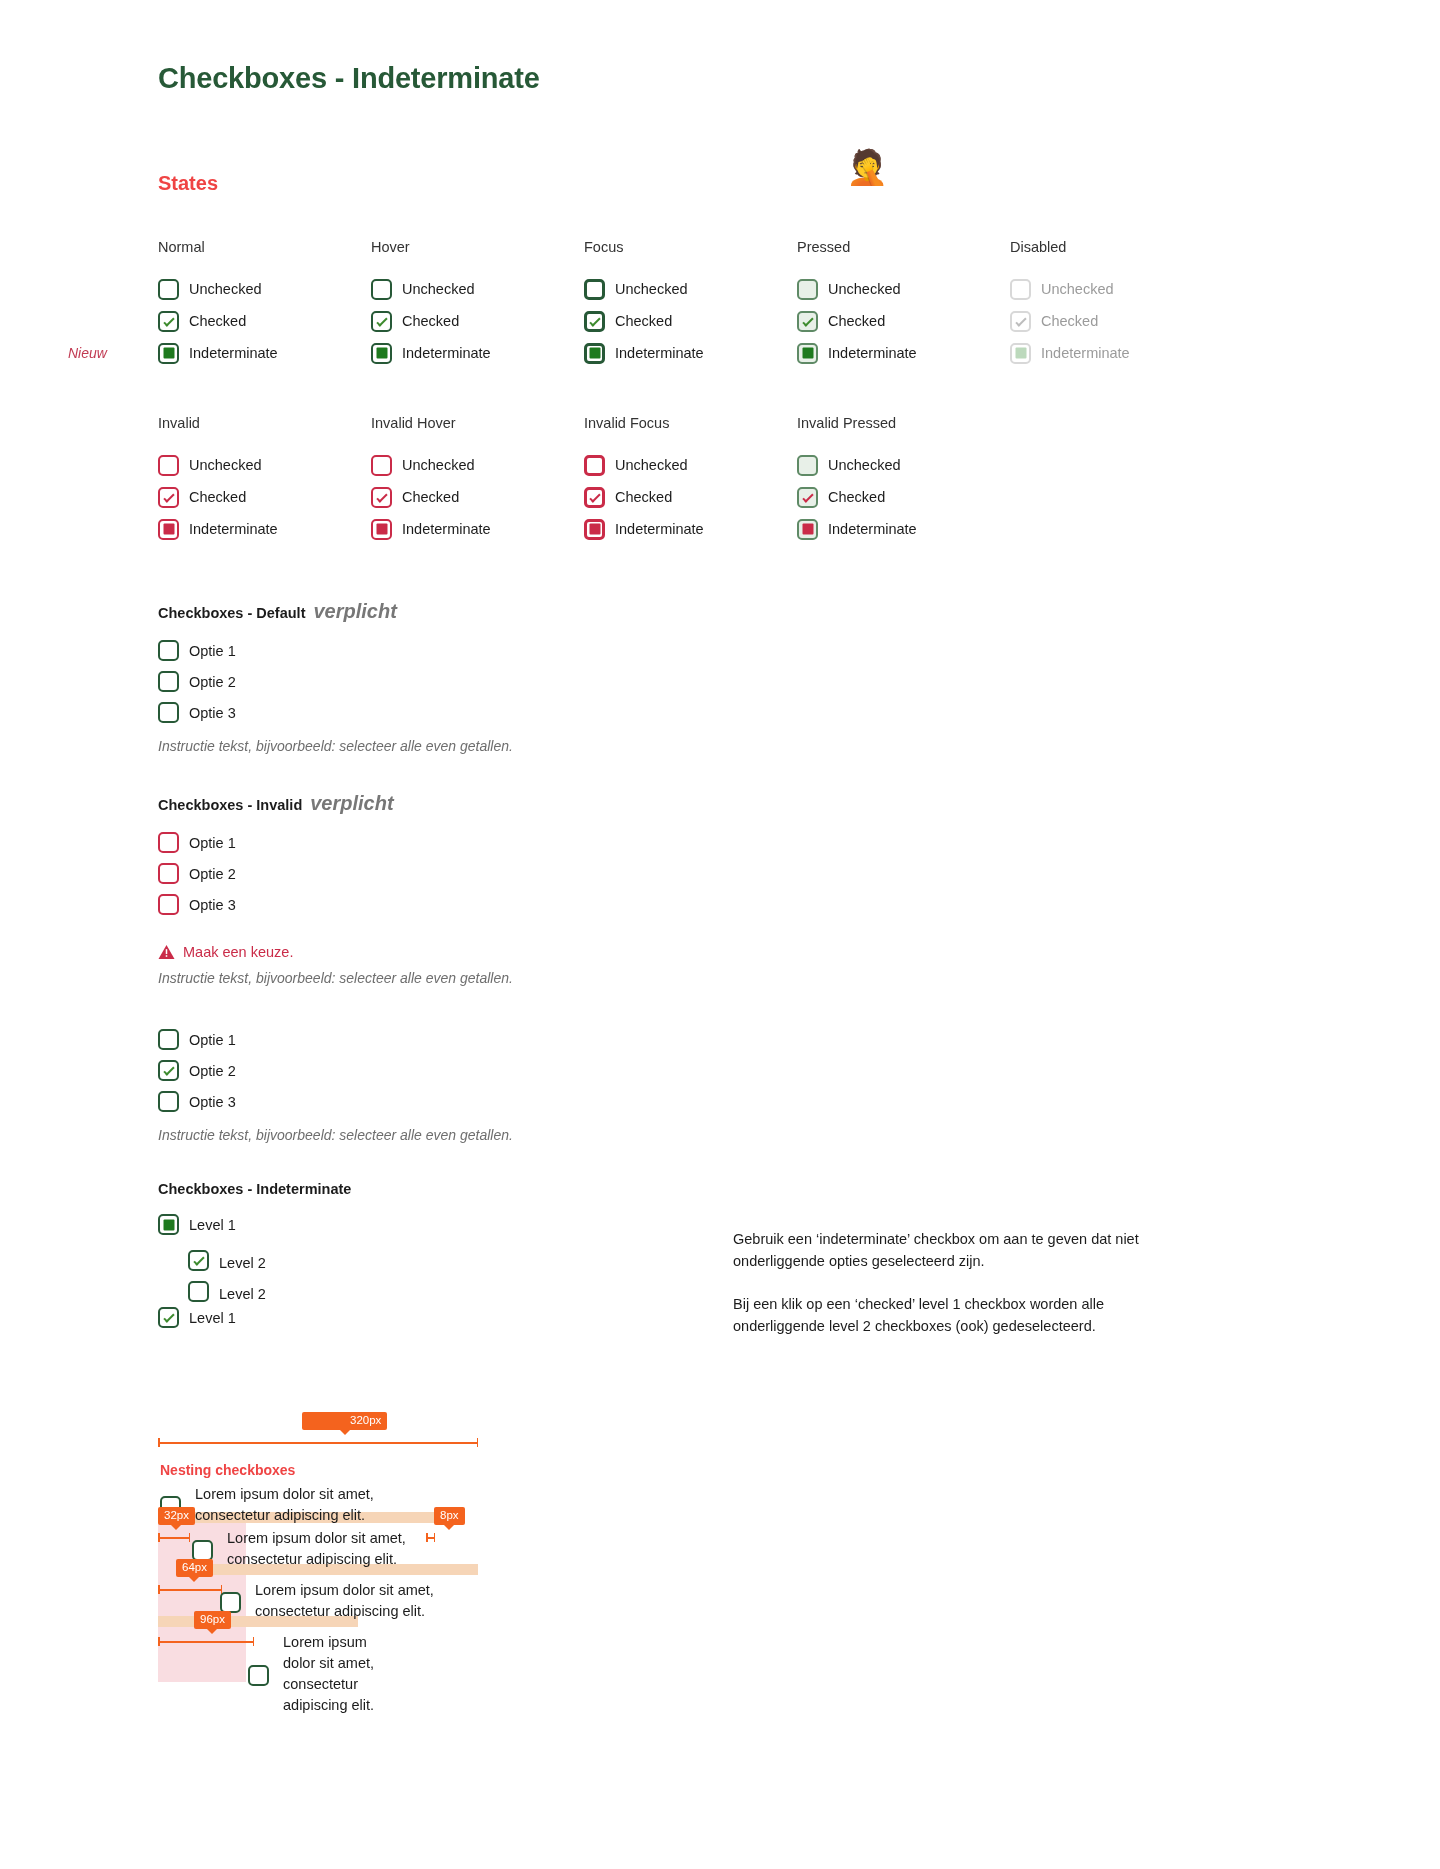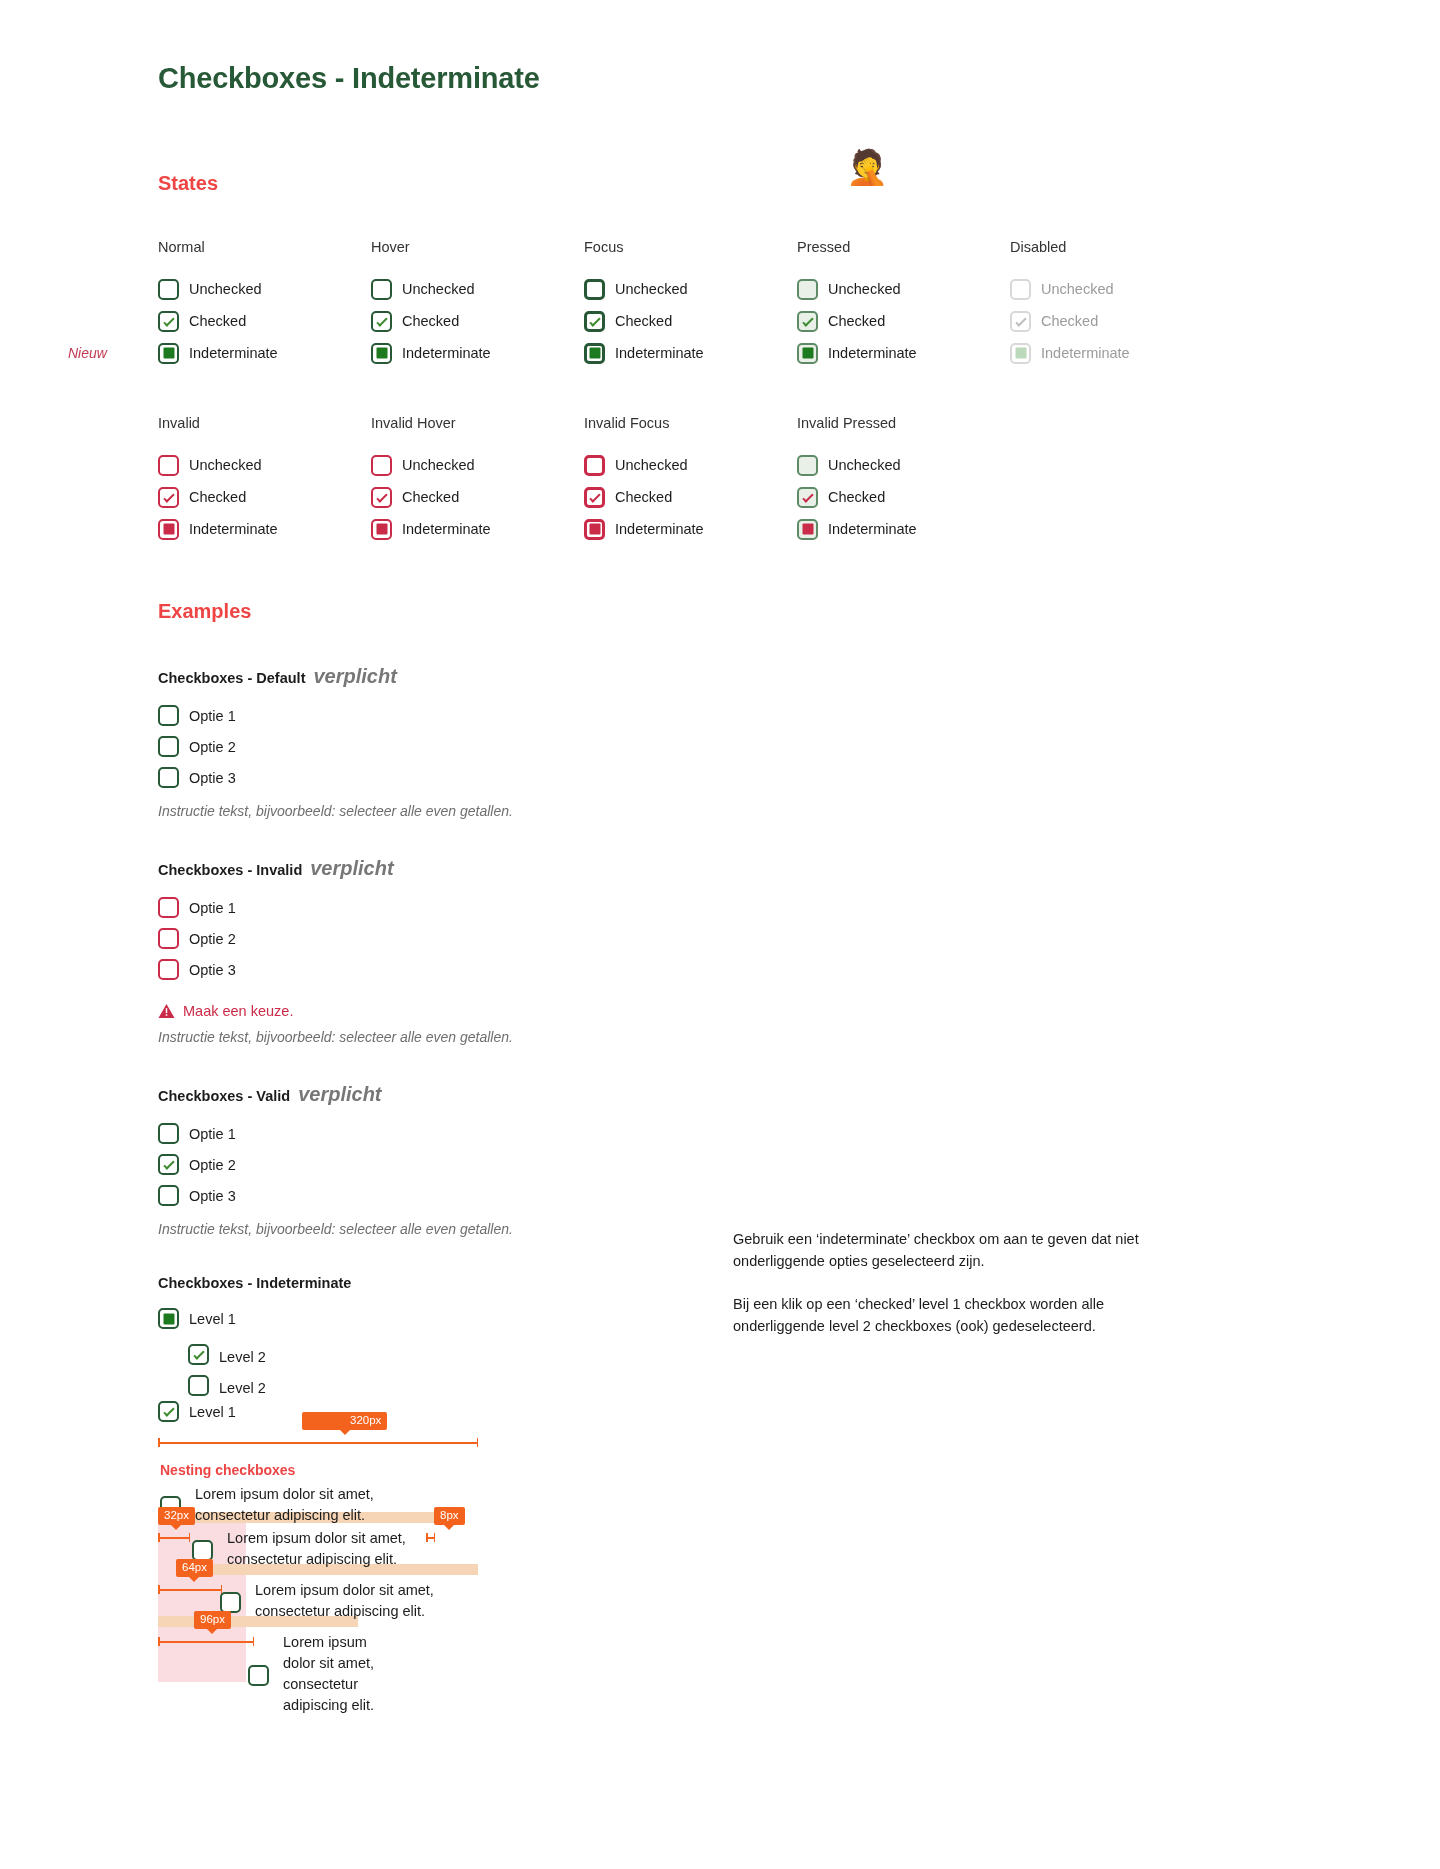--- a/index.html
+++ b/index.html
@@ -131,21 +131,21 @@
   .ex-row { display: flex; align-items: center; gap: 10px; height: 31px; }
   .ex-row .cb-label { font-size: 14.5px; }
   .ex-note {
     font-size: 14px;
     font-style: italic;
     color: #6e6e6e;
     margin-top: 10px;
   }
   .err-line {
     display: flex; align-items: center; gap: 8px;
-    margin-top: 18px; margin-bottom: 2px;
+    margin-top: 24px; margin-bottom: 2px;
   }
   .err-text { font-size: 14.5px; color: #ca2b48; }
   .warn-ico { width: 17px; height: 16px; display: block; }
 
   
   .lvl2 { margin-left: 30px; align-items: flex-end; }
 
   
   .desc-col {
     position: absolute;
@@ -414,21 +414,20 @@
           <span class="cb invalid-pressed">
               <i class="square red"></i>
             </span>
           <span class="cb-label">Indeterminate</span>
         </div>
       </div>
     </div>
   </div>
 
   <div class="examples-wrap">
-    <div class="section-title examples-title">Examples</div>
 
     <div class="ex-block">
       <div class="ex-head">
         <span>Checkboxes - Default</span><span class="req">verplicht</span>
       </div>
       <div class="ex-row">
         <span class="cb"></span>
         <span class="cb-label">Optie 1</span>
       </div>
       <div class="ex-row">
@@ -463,23 +462,20 @@
           <path d="M9 0.6 L17.5 15.4 L0.5 15.4 Z" fill="#ca2b48"></path>
           <rect x="8.2" y="5" width="1.6" height="5.2" fill="#ffffff"></rect>
           <rect x="8.2" y="11.4" width="1.6" height="1.7" fill="#ffffff"></rect>
         </svg>
         <span class="err-text">Maak een keuze.</span>
       </div>
       <div class="ex-note">Instructie tekst, bijvoorbeeld: selecteer alle even getallen.</div>
     </div>
 
     <div class="ex-block">
-      <div class="ex-head">
-        <span>Checkboxes - Valid</span><span class="req">verplicht</span>
-      </div>
       <div class="ex-row">
         <span class="cb"></span>
         <span class="cb-label">Optie 1</span>
       </div>
       <div class="ex-row">
         <span class="cb">
             <i class="tick"></i>
           </span>
         <span class="cb-label">Optie 2</span>
       </div>

